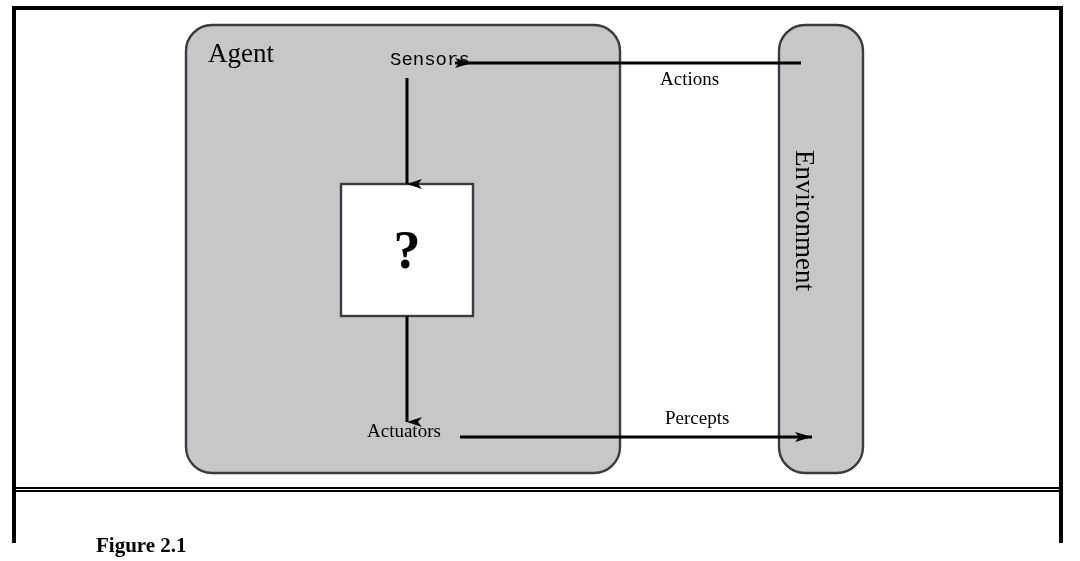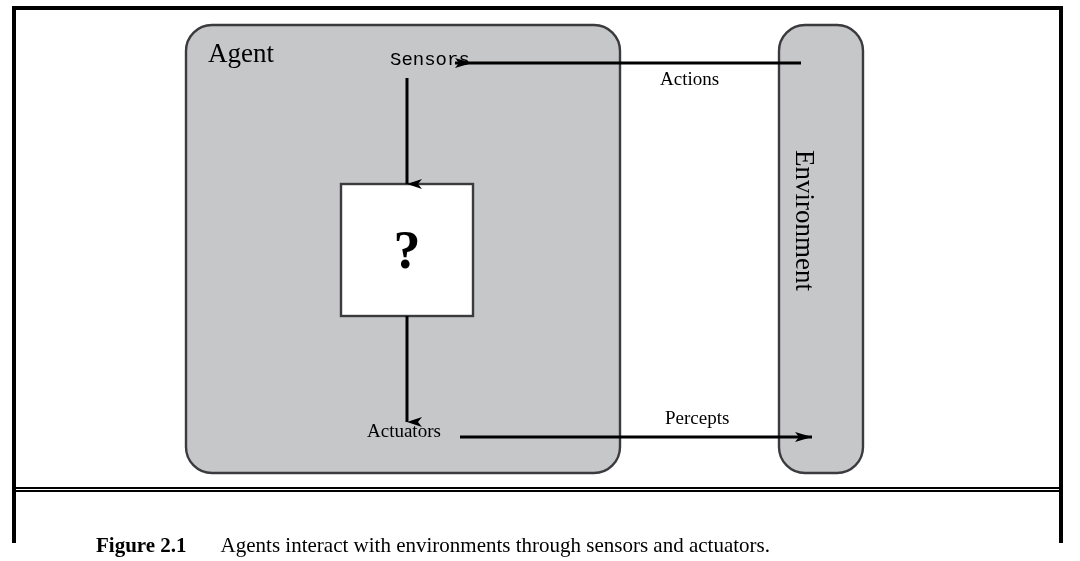--- a/index.html
+++ b/index.html
@@ -166,16 +166,15 @@
   <div class="lbl lbl-actions">Percepts</div>
 
   <div class="lbl lbl-question">?</div>
 
   <div class="lbl lbl-environment">Environment</div>
 
   <div class="caption-rule"></div>
 
   <div class="caption-band">
     <span class="caption-label">Figure 2.1</span>
-    <span class="caption-text">Agents interact with environments through sensors and actuators.</span>
   </div>
 
 </div>
 
 </body></html>

